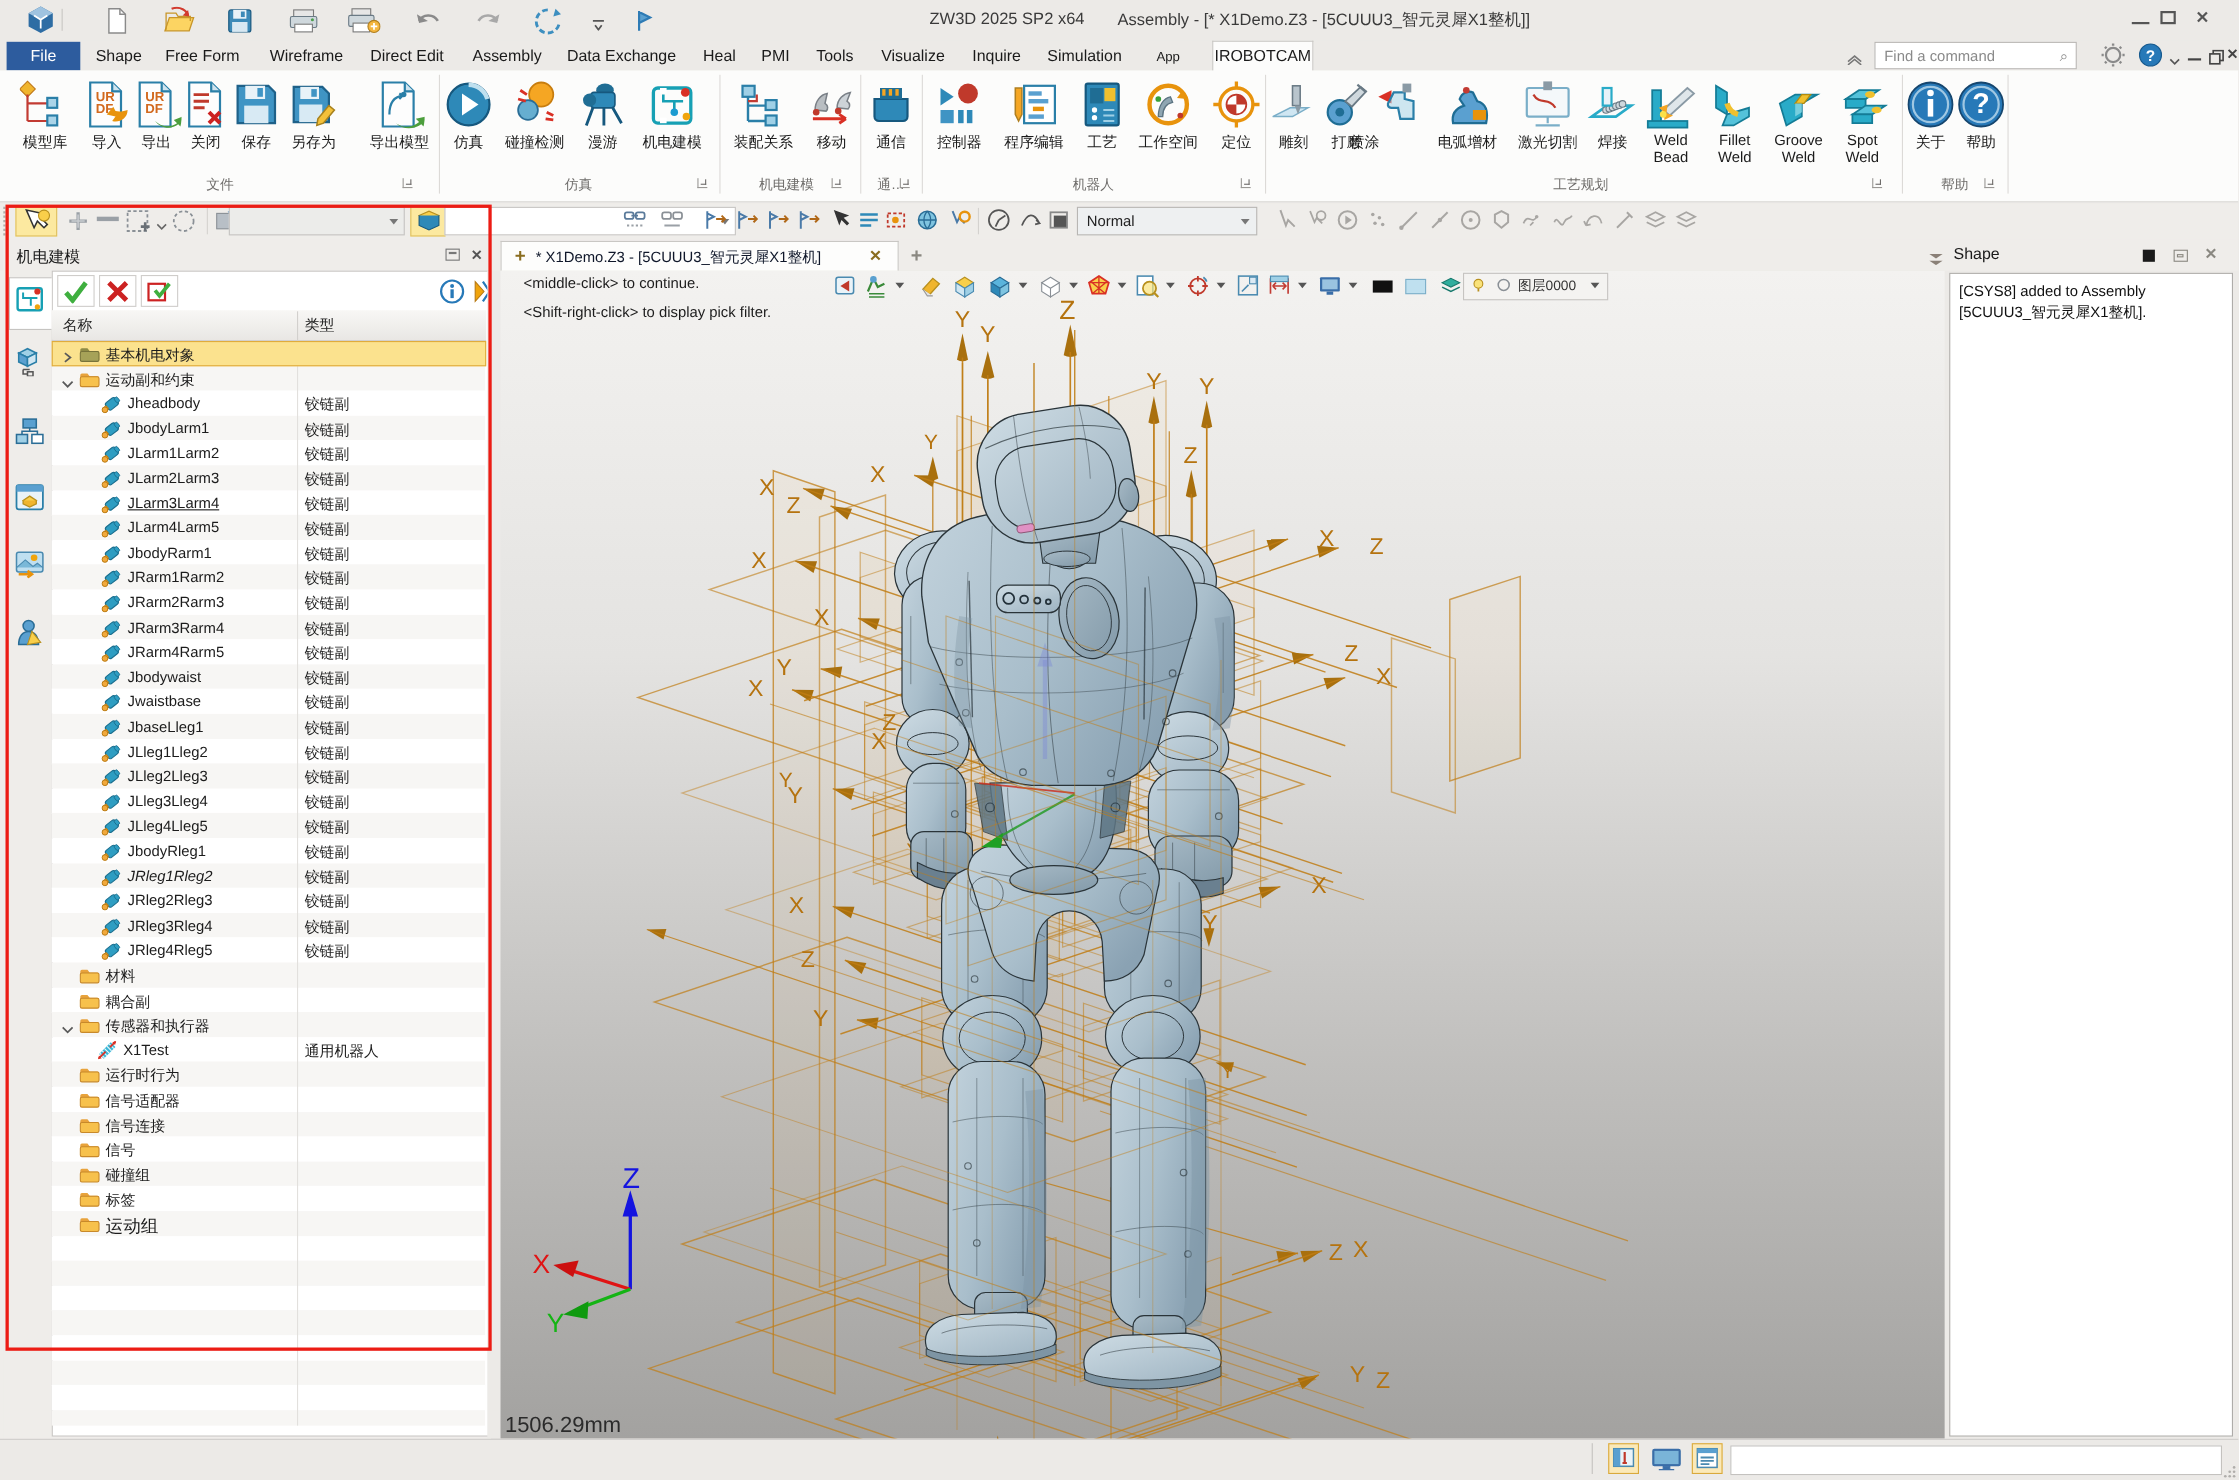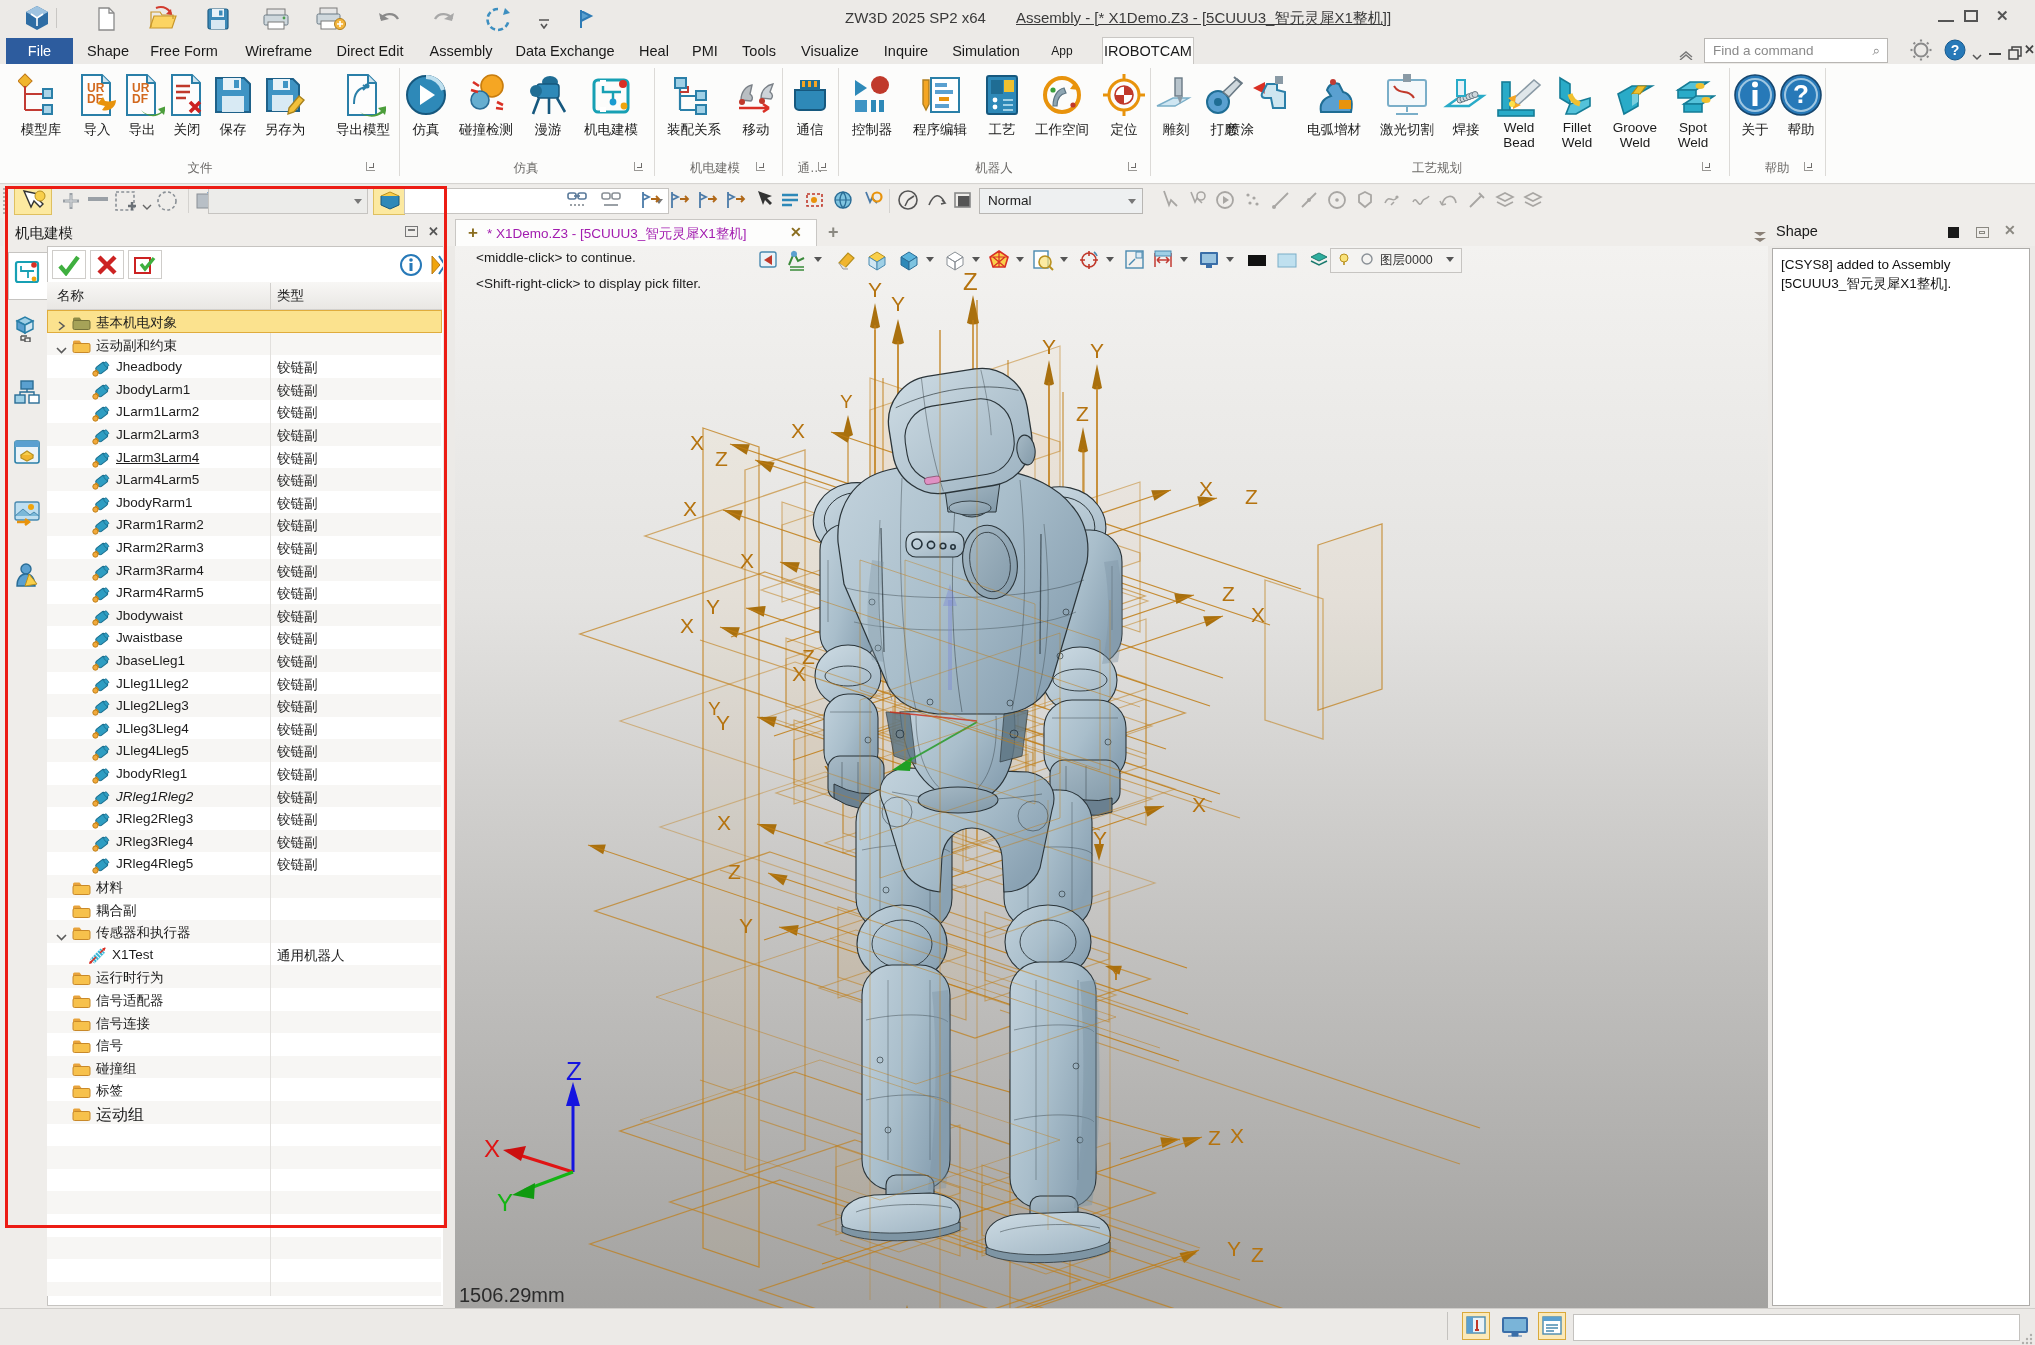--- a/index.html
+++ b/index.html
@@ -57,21 +57,21 @@
           <path d="M14 3 a10.5 10.5 0 1 0 10.5 10.5" fill="none" stroke="#3d8fc0" stroke-width="2.6" stroke-dasharray="5.2 3"></path>
           <path d="M21 2 l5 5 l-7 2 z" fill="#3d8fc0"></path>
         </svg></div>
  <div class="abs" style="left:537px;top:14px;"><svg class="ic" width="14" height="10" viewBox="0 0 14 10" style="">
           <path d="M2 1 h10 M4 5 l3 4 l3-4" stroke="#555" stroke-width="1.6" fill="none"></path>
         </svg></div>
  <div class="abs" style="left:578px;top:8px;"><svg class="ic" width="16" height="22" viewBox="0 0 16 22" style="">
           <path d="M3 2 v18 M3 3 l10 5 l-10 5" stroke="#2e7bb5" stroke-width="2" fill="#5aa0d0"></path>
         </svg></div>
  <div class="abs" style="left:845px;top:9px;width:300px;font-size:15px;color:#3a3a3a;">ZW3D 2025 SP2 x64</div>
- <div class="abs" style="left:1016px;top:9px;width:520px;font-size:15px;color:#3a3a3a;text-decoration:underline;">Assembly - [* X1Demo.Z3 - [5CUUU3_智元灵犀X1整机]]</div>
+ <div class="abs" style="left:1016px;top:9px;width:520px;font-size:15px;color:#3a3a3a;">Assembly - [* X1Demo.Z3 - [5CUUU3_智元灵犀X1整机]]</div>
  <div class="abs" style="left:1938px;top:13px;width:16px;height:9px;border-bottom:2px solid #555;"></div>
  <div class="abs" style="left:1964px;top:10px;width:14px;height:12px;border:2px solid #555;"></div>
  <div class="abs" style="left:1996px;top:7px;font-size:15px;color:#555;font-weight:bold;">✕</div>
 </div>
 
 <div class="abs" style="left:0;top:37px;width:2035px;height:27px;background:#eceae7;">
  <div class="abs" style="left:6px;top:1px;width:67px;height:26px;background:#2d5c9e;color:#fff;font-size:14.5px;text-align:center;line-height:26px;">File</div>
       <div class="abs" style="left:84px;top:1px;width:48px;height:26px;color:#1a1a1a;font-size:14.5px;text-align:center;line-height:26px;">Shape</div>
       <div class="abs" style="left:150px;top:1px;width:68px;height:26px;color:#1a1a1a;font-size:14.5px;text-align:center;line-height:26px;">Free Form</div>
       <div class="abs" style="left:240px;top:1px;width:72px;height:26px;color:#1a1a1a;font-size:14.5px;text-align:right;line-height:26px;">Wireframe</div>
@@ -1441,21 +1441,21 @@
     <div class="abs" style="left:72px;top:1104px;"><svg class="ic" width="19" height="16" viewBox="0 0 19 16" style="">
         <path d="M1 4 a1.5 1.5 0 0 1 1.5-1.5 h5 l2 2.5 h7 a1.5 1.5 0 0 1 1.5 1.5 v1 h-17z" fill="#e8a33c"></path>
         <rect x="1" y="5.5" width="17" height="9" rx="1.5" fill="#f7c14c" stroke="#c8892a" stroke-width="1"></rect>
       </svg></div>
     <div class="abs" style="left:96px;top:1105px;font-size:16px;color:#1c1c1c;white-space:nowrap;">运动组</div>
 
 <div class="abs" style="left:446px;top:218px;width:1322px;height:28px;background:#efedea;"></div>
 <div class="abs" style="left:443px;top:246px;width:12px;height:1062px;background:#eceae7;"></div>
 <div class="abs" style="left:455px;top:219px;width:362px;height:27px;background:#fdfdfc;border:1px solid #c9c7c4;border-bottom:none;"></div>
 <div class="abs" style="left:468px;top:223px;font-size:17px;color:#8a6d1f;font-weight:bold;">+</div>
-<div class="abs" style="left:487px;top:225px;font-size:13.5px;color:#a21caf;">* X1Demo.Z3 - [5CUUU3_智元灵犀X1整机]</div>
+<div class="abs" style="left:487px;top:225px;font-size:13.5px;color:#0f172a;">* X1Demo.Z3 - [5CUUU3_智元灵犀X1整机]</div>
 <div class="abs" style="left:790px;top:224px;font-size:14px;color:#8a6d1f;font-weight:bold;">✕</div>
 <div class="abs" style="left:828px;top:222px;font-size:18px;color:#8a8881;font-weight:bold;">+</div>
 
 <div class="abs" style="left:1746px;top:218px;width:289px;height:28px;background:#efedea;"></div>
 <div class="abs" style="left:1752px;top:226px;"><svg class="ic" width="16" height="12" viewBox="0 0 16 12" style="">
         <path d="M2 2 h12 l-6 4z" fill="#8a8077"></path>
         <path d="M2 8 h12 l-6 4z" fill="#8a8077"></path>
       </svg></div>
 <div class="abs" style="left:1776px;top:223px;font-size:14.5px;color:#1a1a1a;">Shape</div>
 <div class="abs" style="left:1948px;top:227px;width:11px;height:11px;background:#1a1a1a;"></div>

